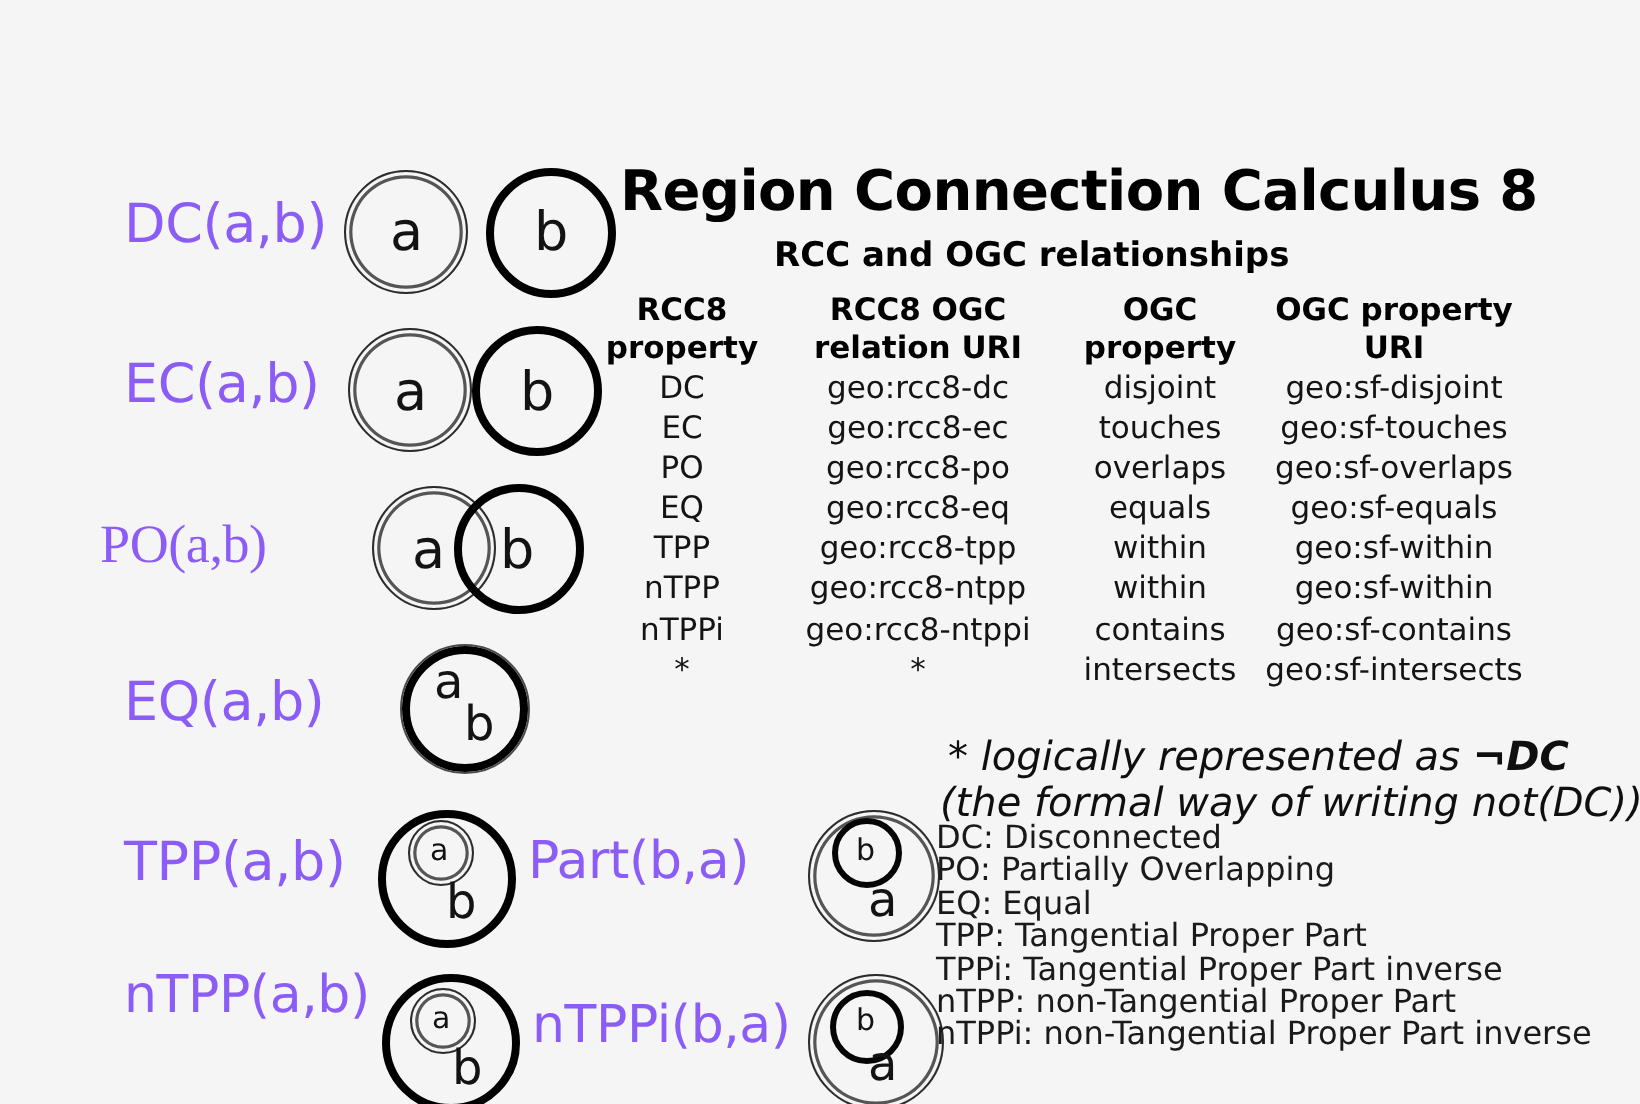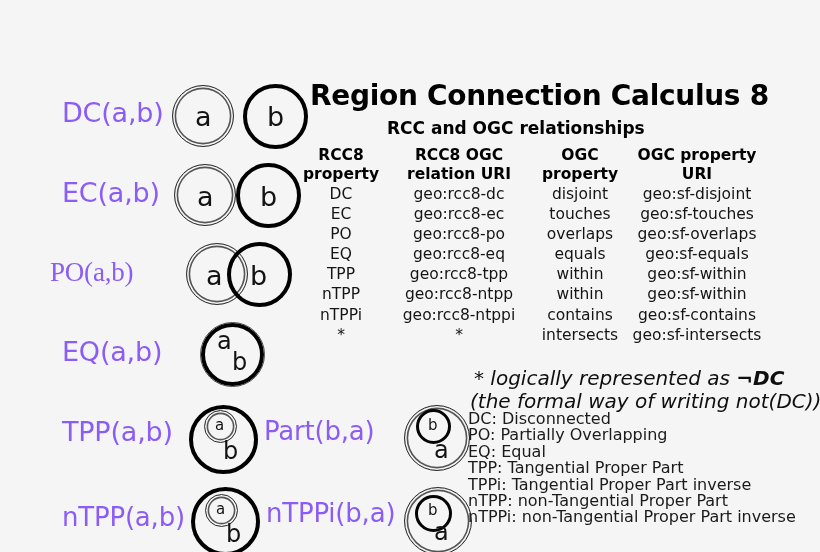--- a/index.html
+++ b/index.html
@@ -189,21 +189,21 @@
   <div class="circ circ-a" style="left:204px; top:370px; width:33px; height:33px;"></div>
   <span class="glyph sm" style="left:215px; top:378px;">a</span>
   <span class="glyph md" style="left:223px; top:399px;">b</span>
 
   <div class="rel-label small" style="left:264px; top:378px;">Part(b,a)</div>
   <div class="circ circ-a" style="left:404px; top:365px; width:66px; height:66px;"></div>
   <div class="circ circ-b-thin" style="left:416px; top:369px; width:35px; height:35px;"></div>
   <span class="glyph sm" style="left:428px; top:378px;">b</span>
   <span class="glyph md" style="left:434px; top:398px;">a</span>
 
-  <div class="rel-label small" style="left:62px; top:464px;">nTPP(a,b)</div>
+  <div class="rel-label small" style="left:62px; top:445px;">nTPP(a,b)</div>
   <div class="circ circ-b" style="left:191px; top:447px; width:69px; height:69px;"></div>
   <div class="circ circ-a" style="left:205px; top:454px; width:33px; height:33px;"></div>
   <span class="glyph sm" style="left:216px; top:462px;">a</span>
   <span class="glyph md" style="left:226px; top:482px;">b</span>
 
   <div class="rel-label small" style="left:266px; top:460px;">nTPPi(b,a)</div>
   <div class="circ circ-a" style="left:404px; top:447px; width:68px; height:68px;"></div>
   <div class="circ circ-b-thin" style="left:415px; top:455px; width:37px; height:37px;"></div>
   <span class="glyph sm" style="left:428px; top:463px;">b</span>
   <span class="glyph md" style="left:434px; top:480px;">a</span>

